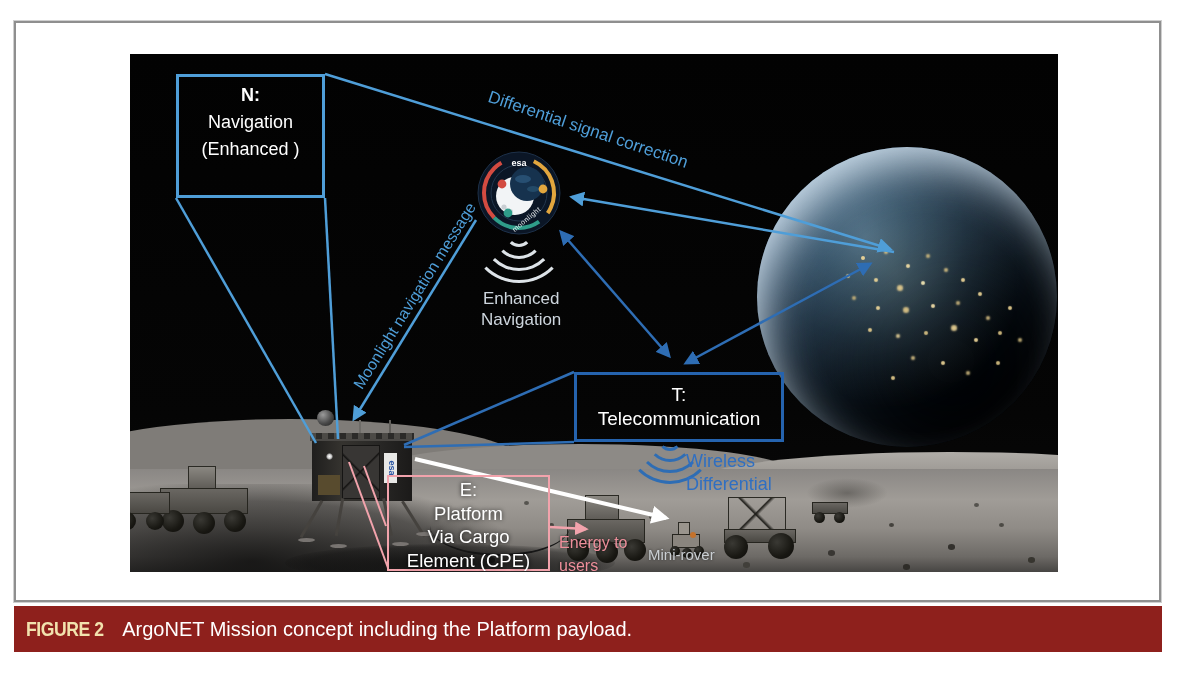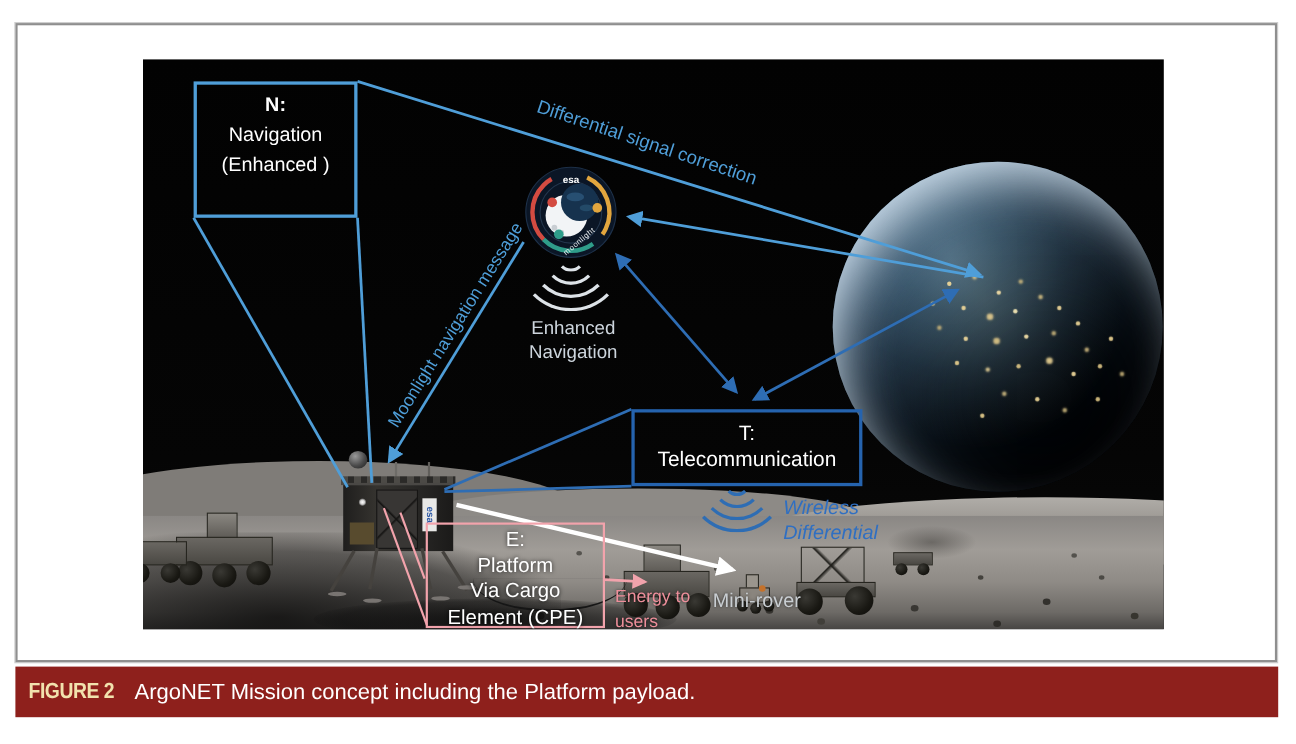--- a/index.html
+++ b/index.html
@@ -111,24 +111,24 @@
           text-shadow:0 0 4px rgba(0,0,0,.8); }
 
   
   .diff-label { position:absolute; left:327px; top:66px; width:262px; text-align:center;
                 color:#4f9ed8; font-size:17px; transform:rotate(18.5deg); }
   .msg-label { position:absolute; left:174px; top:233px; width:222px; text-align:center;
                color:#4f9ed8; font-size:16px; transform:rotate(-58deg); }
 
   
   .enh-label { position:absolute; left:351px; top:234px; color:#cdd5dd; font-size:17px; line-height:21px;text-align:center; }
-  .wireless-label { position:absolute; left:582px; top:396px; color:#2f6fc2; font-size:18px; line-height:23px;font-style:italic; }
+  .wireless-label { position:absolute; left:556px; top:396px; color:#2f6fc2; font-size:18px; line-height:23px; }
   .energy-label { position:absolute; left:429px; top:477px; color:#ee8f9b; font-size:16px; line-height:23px;
                   text-shadow:0 0 3px rgba(0,0,0,.6); }
-  .minirover-label { position:absolute; left:518px; top:482px; color:#c9ced2; font-size:18px;
+  .minirover-label { position:absolute; left:518px; top:492px; color:#c9ced2; font-size:15px;
                      text-shadow:0 0 3px rgba(0,0,0,.6); }
 
   
   .arc { position:absolute; border:3px solid transparent; border-radius:50%; }
   .arc-w { border-bottom-color:#dde3e8; }
   .arc-b { border-bottom-color:#2e6db4; }
 
   
   .mlogo { position:absolute; left:347px; top:97px; width:84px; height:84px; }
 

